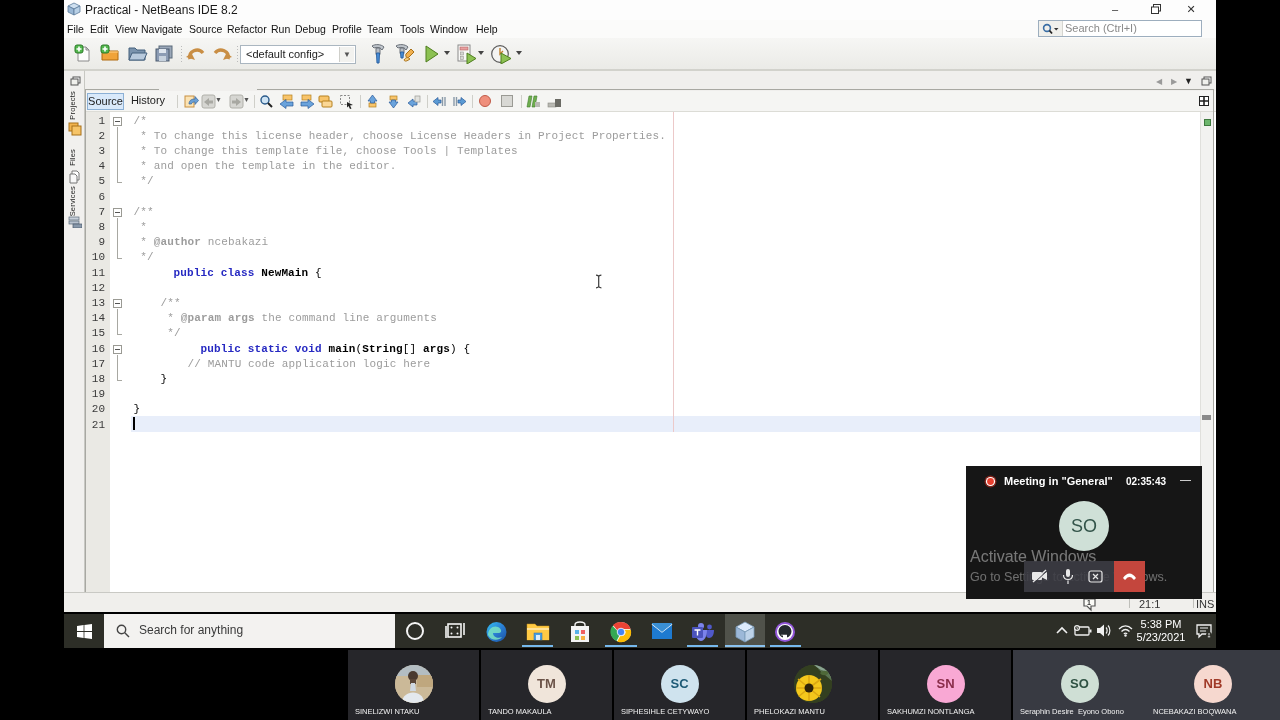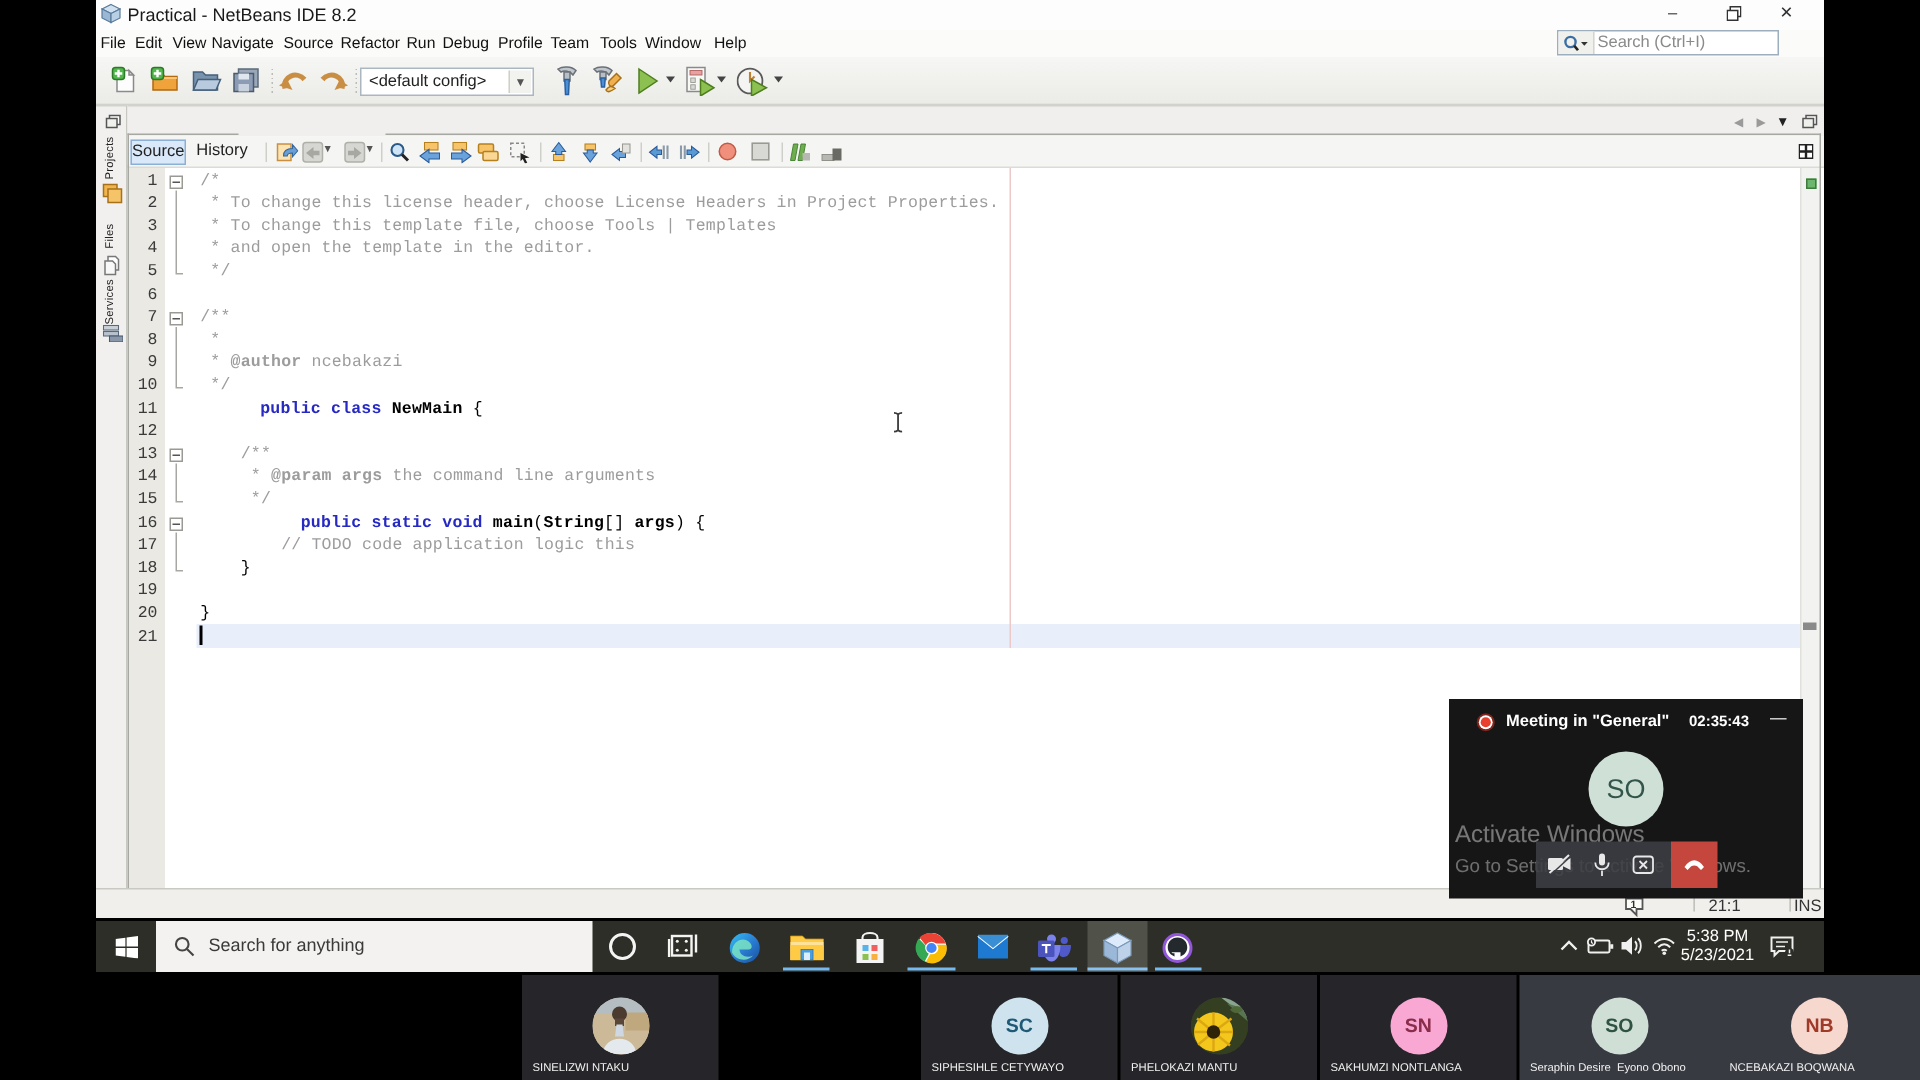--- a/index.html
+++ b/index.html
@@ -14,21 +14,21 @@
 #titletext { position:absolute; left:21px; top:3px; font-size:12px; color:#1a1a1a; }
 .winbtn { position:absolute; top:0px; width:30px; height:18px; color:#333; font-size:11px;
   text-align:center; line-height:18px; }
 
 
 #menubar { position:absolute; left:0; top:20px; width:1152px; height:18px; background:#fbfbfa;
   font-size:10.5px; color:#111; }
 #menubar span { position:absolute; top:3px; }
 
 
-#idesearch { position:absolute; left:974px; top:20px; width:148px; height:17px;
+#idesearch { position:absolute; left:974px; top:20px; width:164px; height:17px;
   border:1px solid #9daebe; background:#fff; }
 #idesearch .iconzone { position:absolute; left:0; top:0; width:24px; height:15px; background:#f0f0ec; border-right:1px solid #d5d5d0;}
 #idesearch .hint { position:absolute; left:26px; top:1px; font-size:11px; color:#8a8a8a; }
 
 
 #toolbar { position:absolute; left:0; top:38px; width:1152px; height:32px;
   background:linear-gradient(#f6f6f4,#ebebe7); border-bottom:1px solid #d2d2cc; }
 #combo { position:absolute; left:176px; top:7px; width:116px; height:19px; background:#fff;
   border:1px solid #aab6c0; font-size:11px; color:#222; padding:2px 0 0 5px; }
 #combo .arr { position:absolute; right:1px; top:1px; width:15px; height:15px; background:#f2f2ef;
@@ -412,21 +412,21 @@
 <span class="cm">/**
  *
  * <span class="cmb">@author</span> ncebakazi
  */</span>
 <span class="kw">public class</span> <span class="bd">NewMain</span> {
 
     <span class="cm">/**
      * <span class="cmb">@param args</span> the command line arguments
      */</span>
     <span class="kw">public static void</span> <span class="bd">main</span>(<span class="bd">String</span>[] <span class="bd">args</span>) {
-        <span class="cm">// TODO code application logic this</span>
+        <span class="cm">// MANTU code application logic here</span>
     }
 
 }
 </pre>
           </div>
         <div id="caret"></div>
         <svg class="abs" style="left:510px;top:162px" width="8" height="15" viewBox="0 0 8 15">
           <path d="M1 1.2 C2.2 1.2 3 1.6 3.7 2.2 C4.4 1.6 5.2 1.2 6.4 1.2 M3.7 2 L3.7 13 M1 13.8 C2.2 13.8 3 13.4 3.7 12.8 C4.4 13.4 5.2 13.8 6.4 13.8" stroke="#3a3a3a" stroke-width="1.2" fill="none"></path>
         </svg>
         <div id="errstripe"></div>
@@ -536,21 +536,21 @@
     <svg class="abs" style="left:710px;top:7px" width="22" height="22" viewBox="0 0 22 22">
       <circle cx="11" cy="11" r="10" fill="#9256d9"></circle>
       <circle cx="11" cy="11" r="8" fill="#fff"></circle>
       <path d="M11 4 C7 4 4.5 7 4.5 10.5 C4.5 13.5 6.5 15.8 9 16.6 L9 14.5 C7.5 14.8 7 13.8 7 13.8 L13 13.8 L13 16.6 C15.5 15.8 17.5 13.5 17.5 10.5 C17.5 7 15 4 11 4 Z" fill="#24292e"></path>
     </svg>
     <div class="underline" style="left:458px;width:31px"></div>
     <div class="underline" style="left:541px;width:32px"></div>
     <div class="underline" style="left:623px;width:31px"></div>
     <div class="underline" style="left:661px;width:40px;background:#8ac2ef"></div>
     <div class="underline" style="left:706px;width:31px"></div>
-    <div id="tray" style="position:absolute;left:0;top:0;width:1064px;height:34px;color:#eee;">
+    <div id="tray" style="position:absolute;left:16px;top:0;width:1064px;height:34px;color:#eee;">
       <svg class="abs" style="left:976px;top:12px" width="12" height="8" viewBox="0 0 12 8">
         <path d="M1 7 L6 2 L11 7" fill="none" stroke="#f0f0f0" stroke-width="1.6"></path>
       </svg>
       <svg class="abs" style="left:993px;top:10px" width="19" height="13" viewBox="0 0 19 13">
         <rect x="2" y="3" width="14" height="8" rx="1" fill="none" stroke="#f0f0f0" stroke-width="1.3"></rect>
         <rect x="16.5" y="5.5" width="2" height="3" fill="#f0f0f0"></rect>
         <circle cx="4" cy="4" r="2.4" fill="#2d2e27" stroke="#f0f0f0" stroke-width="1.2"></circle>
         <path d="M4 2.8 L4 4.4 L5 5" stroke="#f0f0f0" stroke-width="0.8" fill="none"></path>
       </svg>
       <svg class="abs" style="left:1016px;top:9px" width="16" height="15" viewBox="0 0 16 15">
@@ -615,20 +615,24 @@
           <rect x="0" y="11" width="38" height="27" fill="#cbb998"></rect>
           <rect x="22" y="10" width="16" height="12" fill="#bfa77e"></rect>
           <circle cx="18" cy="11" r="5" fill="#4a3a30"></circle>
           <path d="M15 14 L21 14 L21 19 L15 19 Z" fill="#5a4638"></path>
           <path d="M7 38 C7 24 29 24 29 38 Z" fill="#e4e9ee"></path>
           <path d="M16 18 L20 18 L21 26 L15 26 Z" fill="#cfd8e2"></path>
         </svg>
       </div>
       <div class="pname">SINELIZWI NTAKU</div>
     </div>
+    <div class="ptile" style="left:481px;width:131px">
+      <div class="pavatar" style="background:#f0e5da;color:#6b5348">TM</div>
+      <div class="pname">TANDO MAKAULA</div>
+    </div>
     <div class="ptile" style="left:614px;width:131px">
       <div class="pavatar" style="background:#cfe3ee;color:#1d5a76">SC</div>
       <div class="pname">SIPHESIHLE CETYWAYO</div>
     </div>
     <div class="ptile" style="left:747px;width:131px">
       <div class="pavatar" style="overflow:hidden;background:#3a4528">
         <svg width="38" height="38" viewBox="0 0 38 38">
           <rect x="0" y="0" width="38" height="38" fill="#333f20"></rect>
           <path d="M20 0 L38 14 L38 0 Z" fill="#8aa492"></path>
           <path d="M24 4 L38 16 L38 8 Z" fill="#5a7452"></path>

